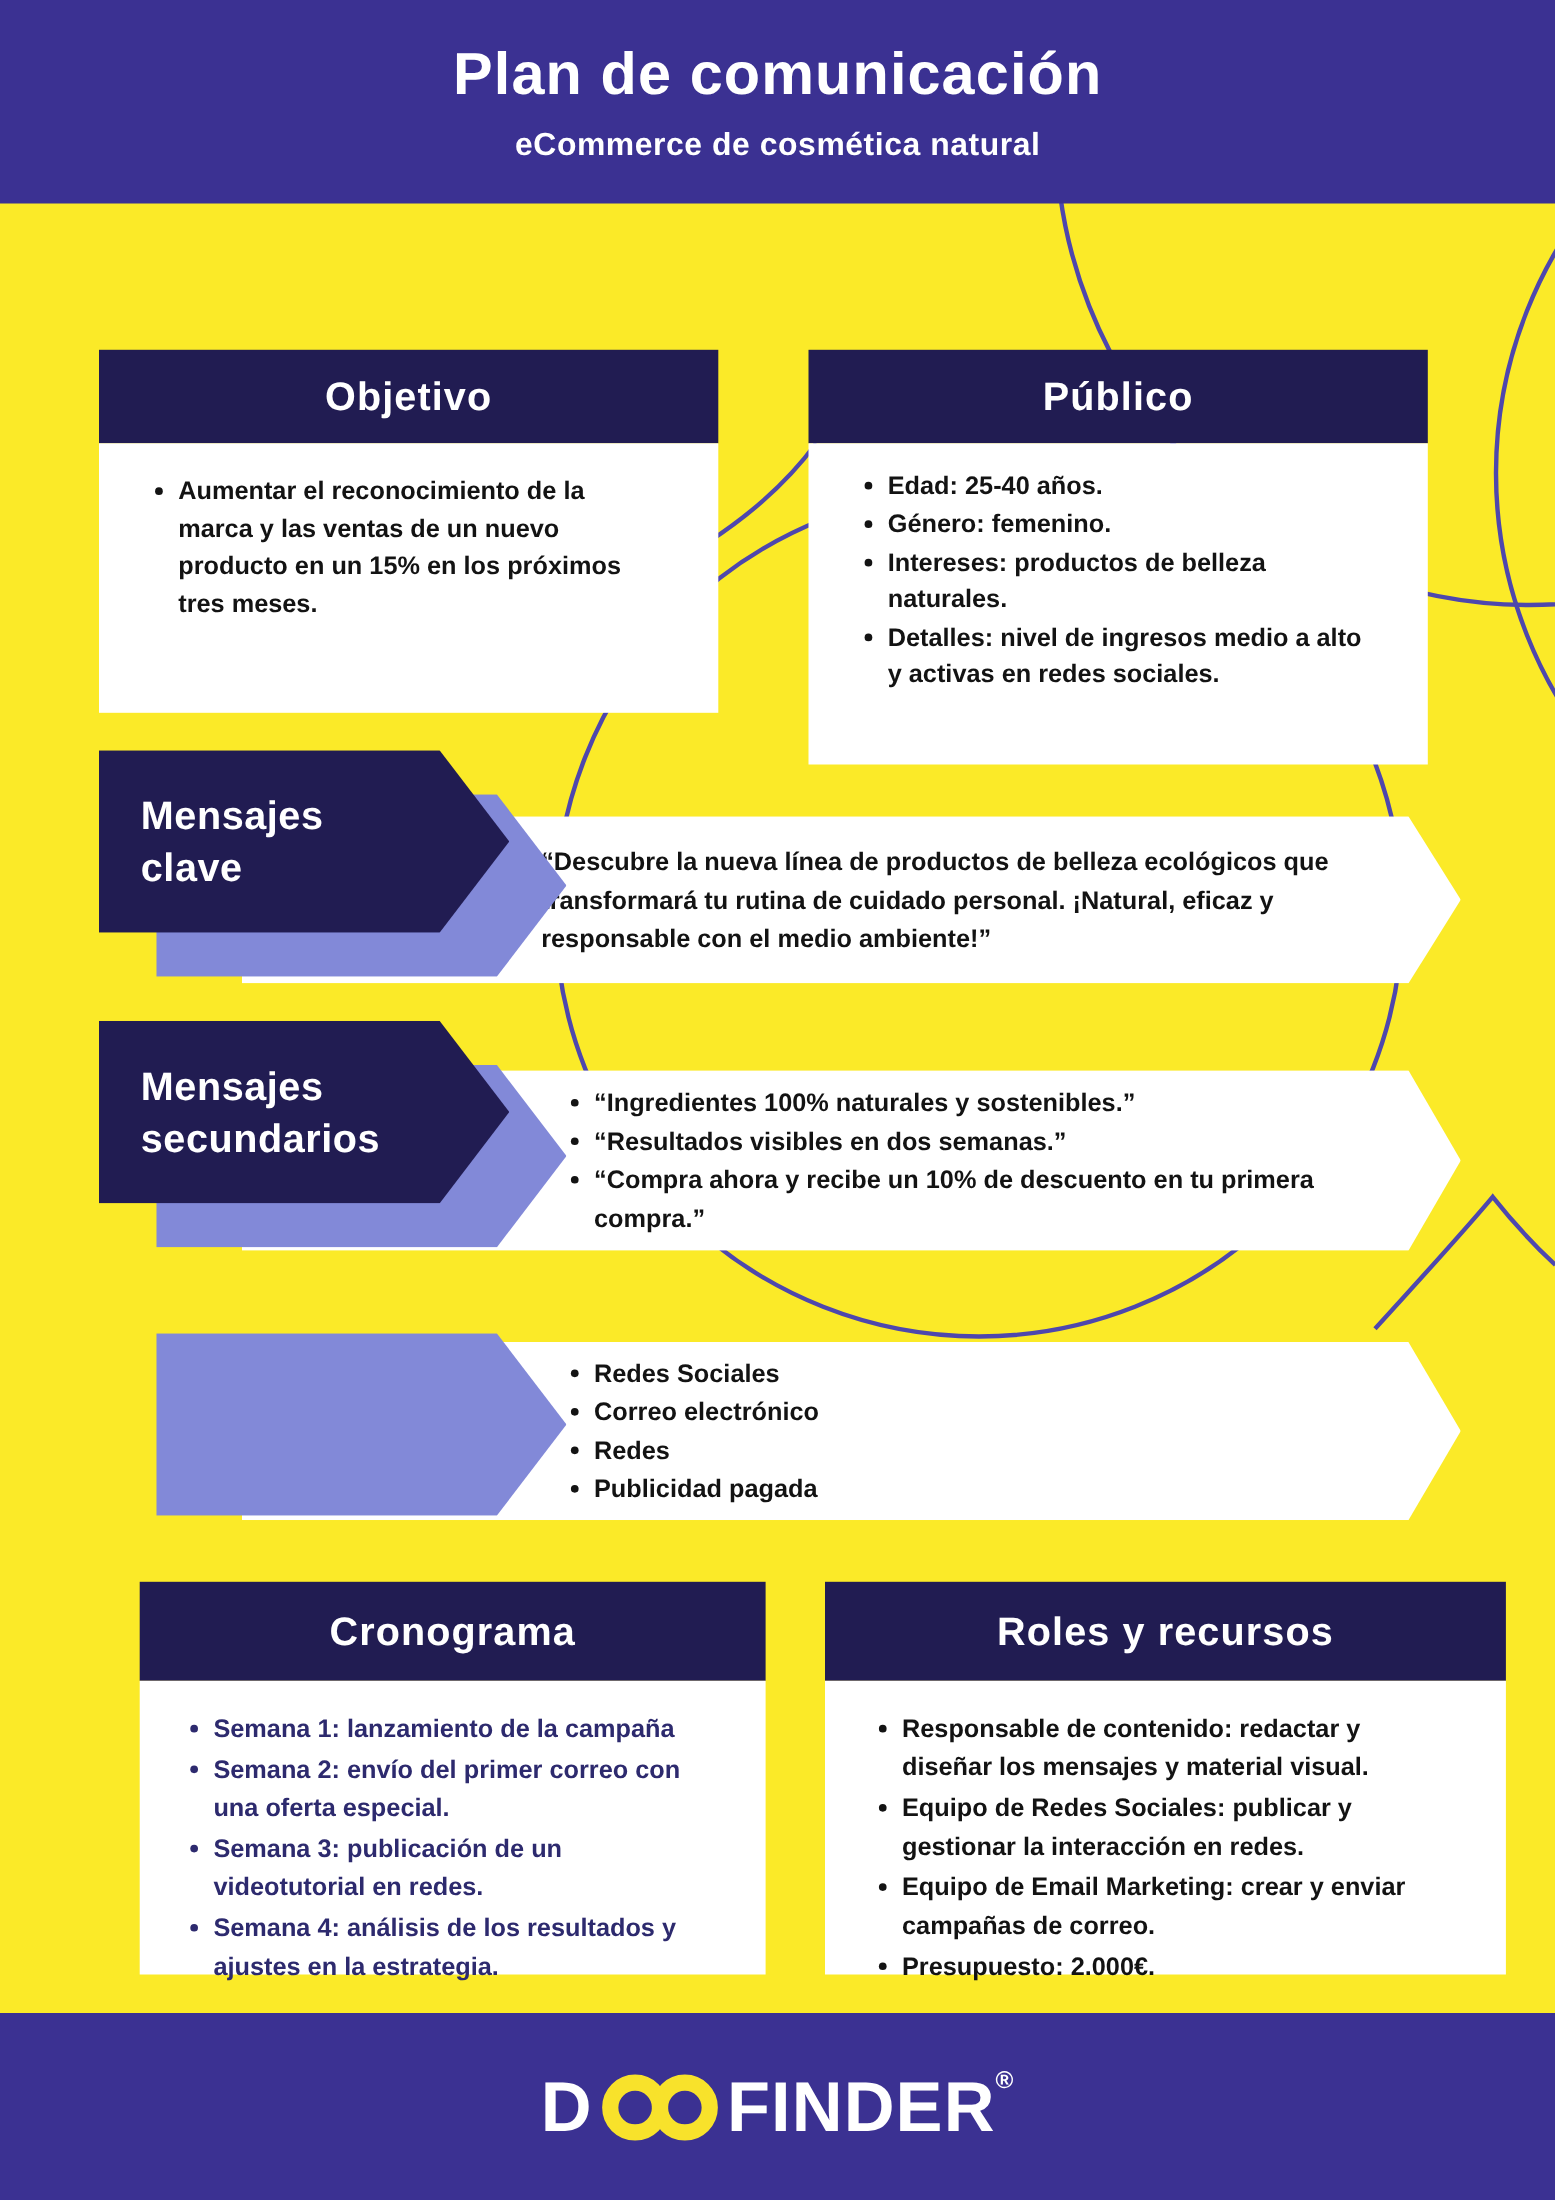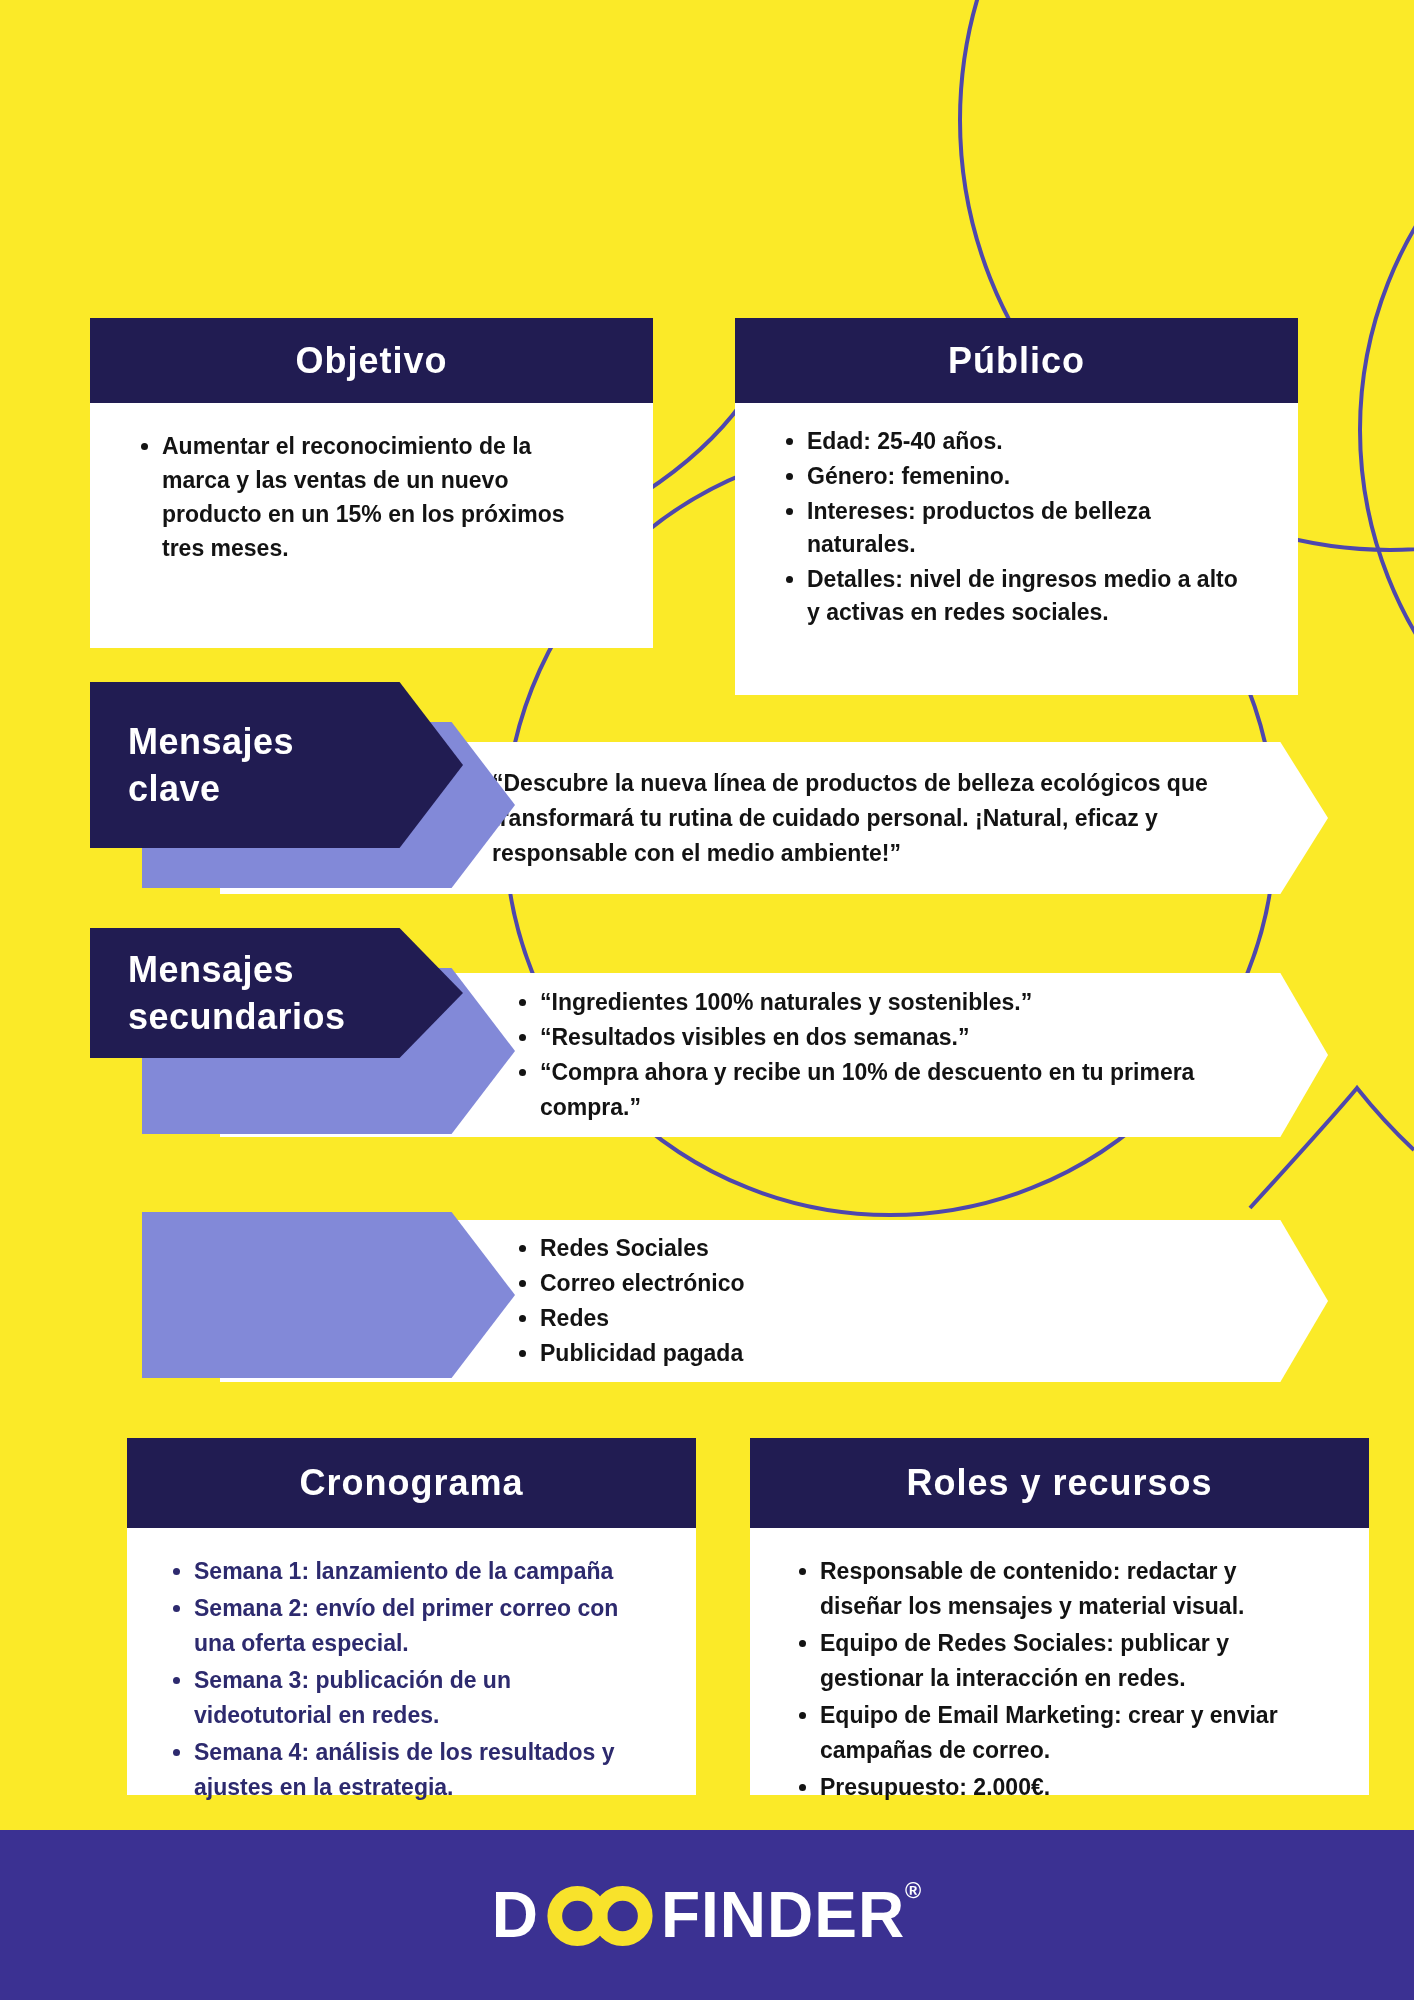--- a/index.html
+++ b/index.html
@@ -73,20 +73,24 @@
   <svg class="decor" width="1414" height="2000" viewBox="0 0 1414 2000">
     <g fill="none" stroke="#4E47AD" stroke-width="4">
       <circle cx="890" cy="830" r="385"></circle>
       <circle cx="1390" cy="120" r="430"></circle>
       <circle cx="1760" cy="430" r="400"></circle>
       <path d="M 645 492 Q 706 452 742 403"></path>
       <path d="M 1250 1208 Q 1332 1118 1357 1088 Q 1384 1122 1414 1150"></path>
     </g>
   </svg>
 
+  <header class="abs banner">
+    <h1>Plan de comunicación</h1>
+    <div class="sub">eCommerce de cosmética natural</div>
+  </header>
 
   <section class="abs card" style="left:90px; top:318px; width:563px;">
     <div class="card-header" style="height:85px;">
       <span>Objetivo</span>
     </div>
     <div class="card-body" style="height:245px;">
       <ul class="blist">
           <li>Aumentar el reconocimiento de la marca y las ventas de un nuevo producto en un 15% en los próximos tres meses.</li>
         </ul>
     </div>
@@ -115,21 +119,21 @@
   </div>
 
   <div class="abs arrow-white" style="left:220px; top:973px; width:1108px; height:164px;">
     <ul class="arrow-list">
         <li>“Ingredientes 100% naturales y sostenibles.”</li>
         <li>“Resultados visibles en dos semanas.”</li>
         <li>“Compra ahora y recibe un 10% de descuento en tu primera compra.”</li>
       </ul>
   </div>
   <div class="abs arrow-shadow" style="left:142px; top:968px; width:373px; height:166px;"></div>
-  <div class="abs arrow-navy" style="left:90px; top:928px; width:373px; height:130px;">
+  <div class="abs arrow-navy" style="left:90px; top:928px; width:373px; height:166px;">
     <span>Mensajes secundarios</span>
   </div>
 
   <div class="abs arrow-white" style="left:220px; top:1220px; width:1108px; height:162px;">
     <ul class="arrow-list">
         <li>Redes Sociales</li>
         <li>Correo electrónico</li>
         <li>Redes</li>
         <li>Publicidad pagada</li>
       </ul>

